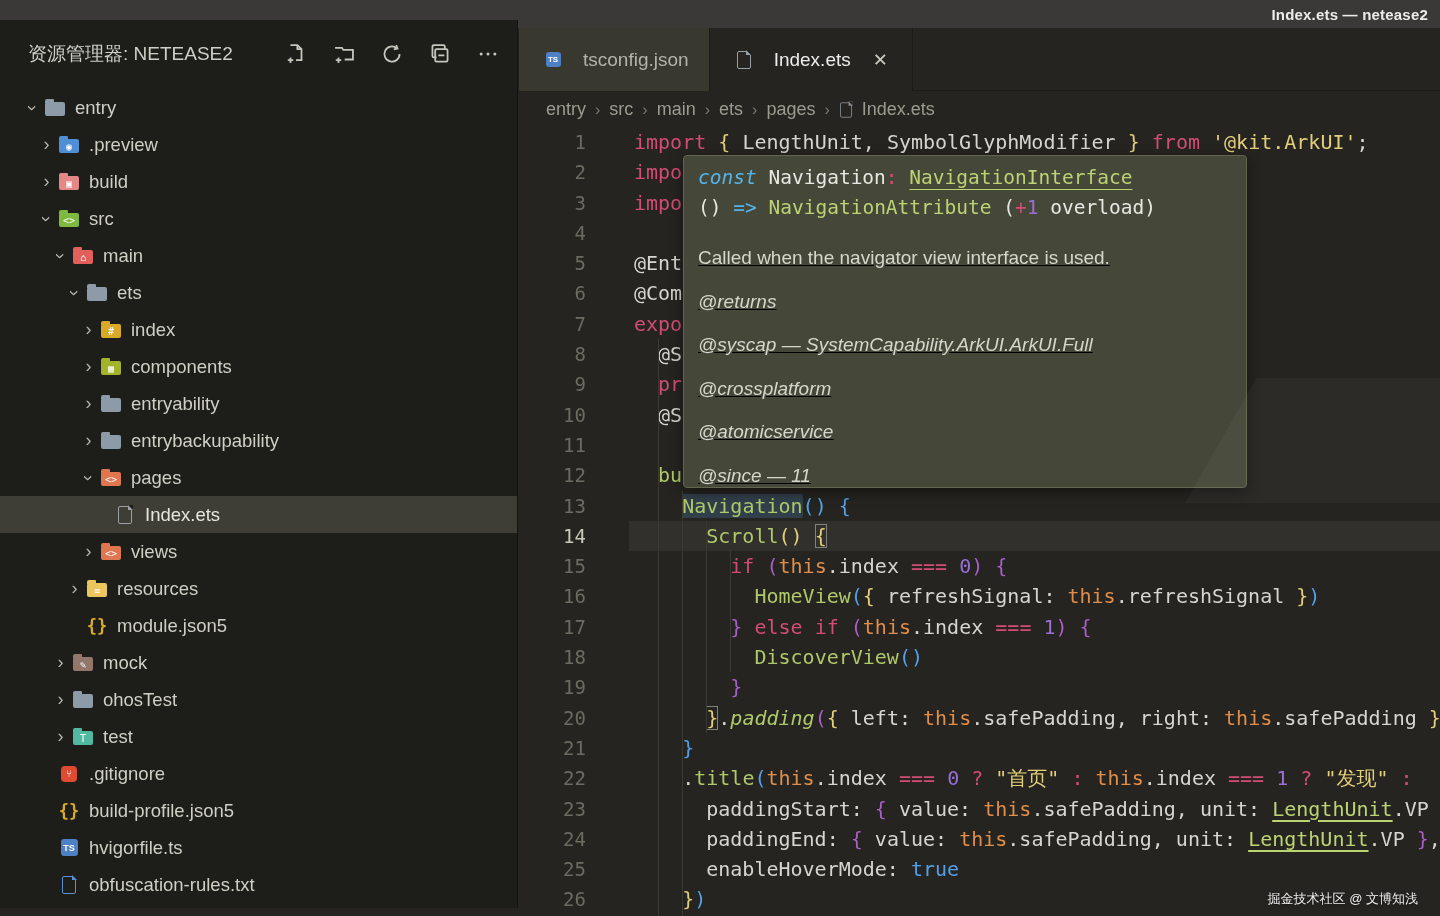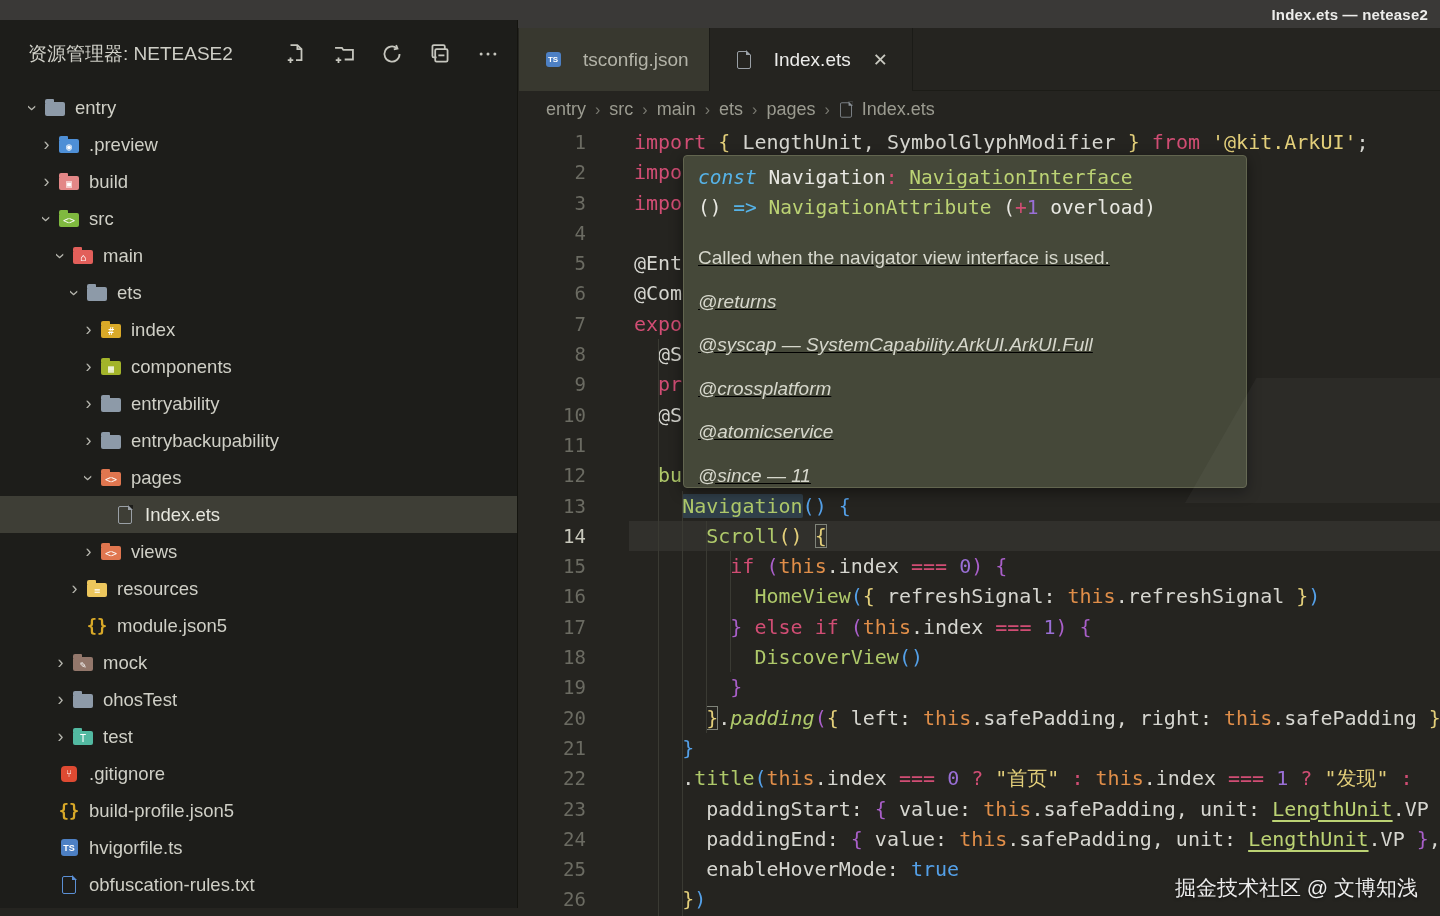--- a/index.html
+++ b/index.html
@@ -117,22 +117,22 @@
   .hv-line { color:#d6d7cc; font-size:19px; line-height:43.5px; white-space:nowrap; }
   .hv-line.it { font-style:italic; }
 
   
   .wm-ghost { position:absolute; right:0; top:378px; width:255px; height:125px;
     background:rgba(255,255,255,0.035); clip-path:polygon(100% 0, 100% 100%, 0 100%, 28% 0);
     z-index:8; }
   .wm-big { position:absolute; right:38px; bottom:30px; color:rgba(255,255,255,0.97);
     font-size:44px; font-weight:bold; z-index:9; text-shadow:0 2px 6px rgba(0,0,0,.5);
     letter-spacing:1px; }
-  .wm-small { position:absolute; right:22px; bottom:14px; color:rgba(255,255,255,0.92);
-    font-size:21px; z-index:9; text-shadow:0 1px 3px rgba(0,0,0,.5); }
+  .wm-small { position:absolute; right:22px; bottom:8px; color:rgba(255,255,255,0.92);
+    font-size:13px; z-index:9; text-shadow:0 1px 3px rgba(0,0,0,.5); }
 </style>
 </head>
 <body>
 
 <div class="app">
 
   <div class="titlebar">
     <span class="t">Index.ets — netease2</span>
   </div>
 

